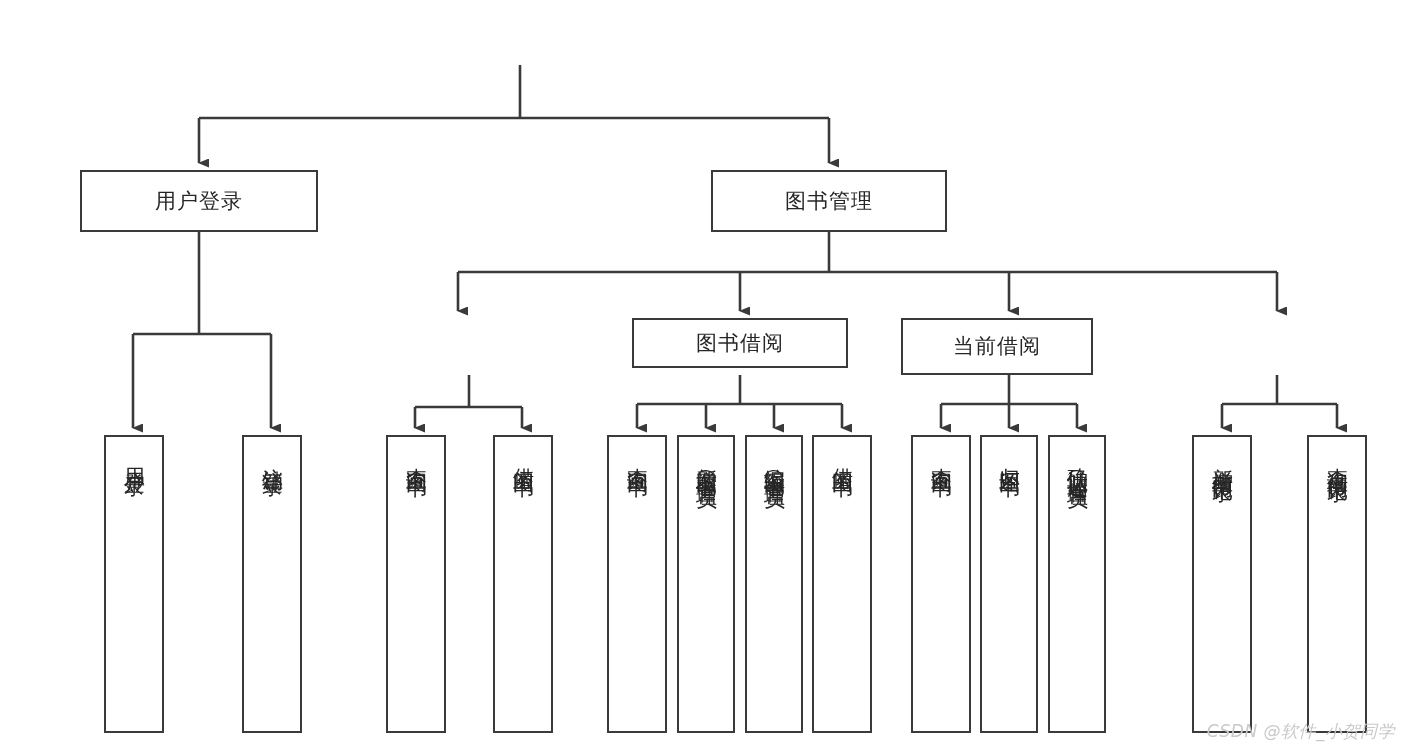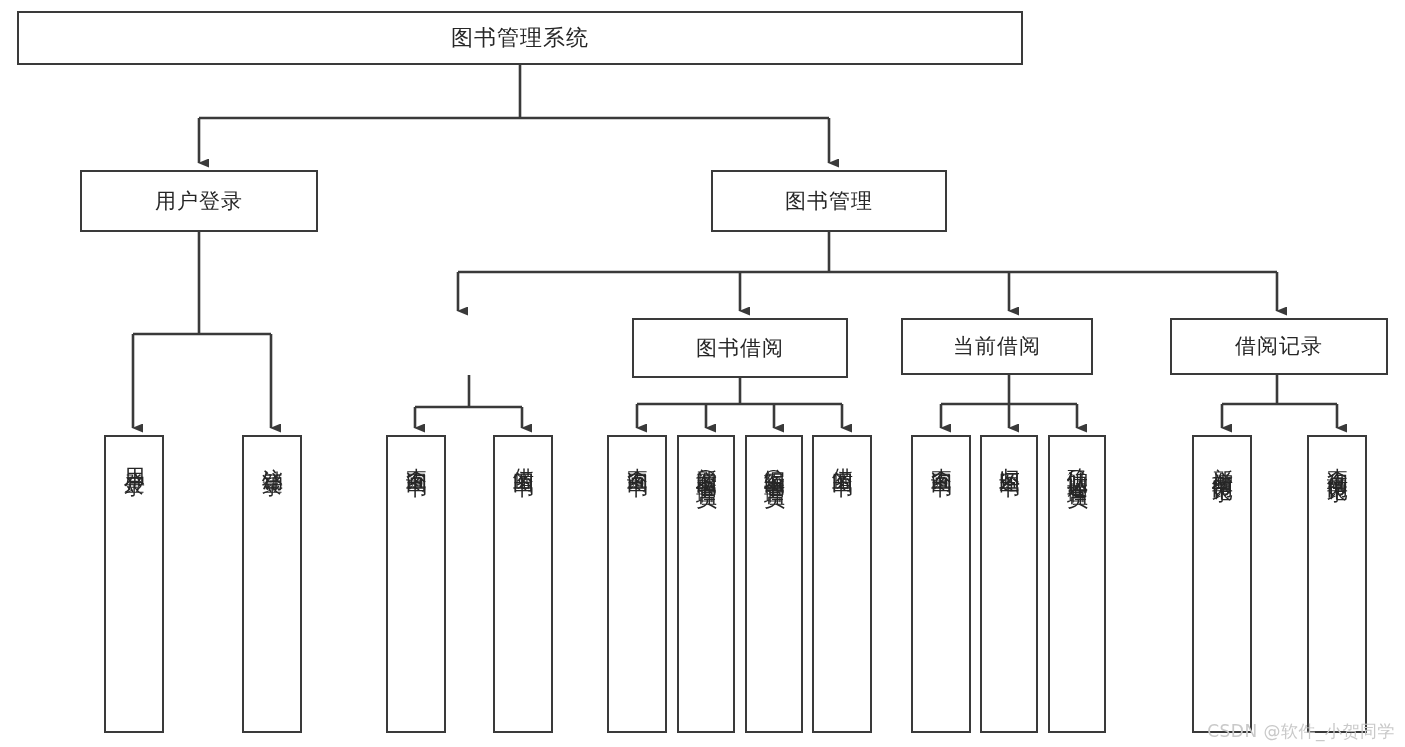--- a/index.html
+++ b/index.html
@@ -58,20 +58,21 @@
   
   #watermark{
     position:absolute;
     right:10px;
     bottom:4px;
     font-size:17px;
     color:#c9c9c9;
     letter-spacing:0.5px;
     user-select:none;
     white-space:nowrap;
+    font-style:italic;
   }
 </style>
 </head>
 <body>
 
 <div id="canvas">
 
   <svg id="wires" viewBox="0 0 1405 747" xmlns="http://www.w3.org/2000/svg">
     <defs>
       <marker id="arw" markerWidth="10" markerHeight="11" refX="4.5" refY="10" orient="auto" markerUnits="userSpaceOnUse">
@@ -115,44 +116,38 @@
       <path d="M1009,404 L1009,428" marker-end="url(#arw)"></path>
       <path d="M1077,404 L1077,428" marker-end="url(#arw)"></path>
 
       <path d="M1277,375 L1277,404"></path>
       <path d="M1222,404 L1337,404"></path>
       <path d="M1222,404 L1222,428" marker-end="url(#arw)"></path>
       <path d="M1337,404 L1337,428" marker-end="url(#arw)"></path>
     </g>
   </svg>
 
-  <div class="node root" style="left:17px; top:11px; width:1006px; height:54px;">
-    <span class="label">图书管理系统</span>
-  </div>
 
   <div class="node" style="left:80px; top:170px; width:238px; height:62px;">
     <span class="label">用户登录</span>
   </div>
 
   <div class="node" style="left:711px; top:170px; width:236px; height:62px;">
     <span class="label">图书管理</span>
   </div>
 
 
-  <div class="node" style="left:632px; top:318px; width:216px; height:60px;">
+  <div class="node" style="left:632px; top:318px; width:216px; height:50px;">
     <span class="label">图书借阅</span>
   </div>
 
   <div class="node" style="left:901px; top:318px; width:192px; height:57px;">
     <span class="label">当前借阅</span>
   </div>
 
-  <div class="node" style="left:1170px; top:318px; width:218px; height:57px;">
-    <span class="label">借阅记录</span>
-  </div>
 
   <div class="node leaf" style="left:104px; top:435px; width:60px; height:298px;">
     <span class="label">用户登录</span>
   </div>
   <div class="node leaf" style="left:242px; top:435px; width:60px; height:298px;">
     <span class="label">注销登录</span>
   </div>
 
   <div class="node leaf" style="left:386px; top:435px; width:60px; height:298px;">
     <span class="label">查询图书</span>

